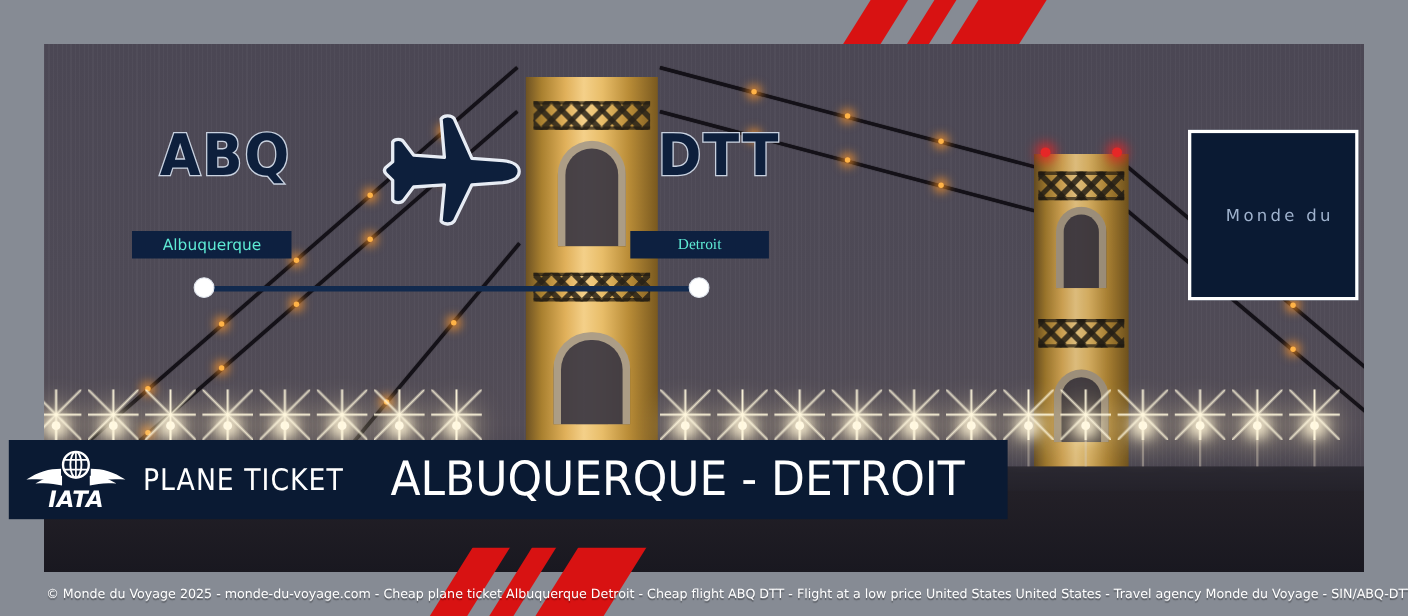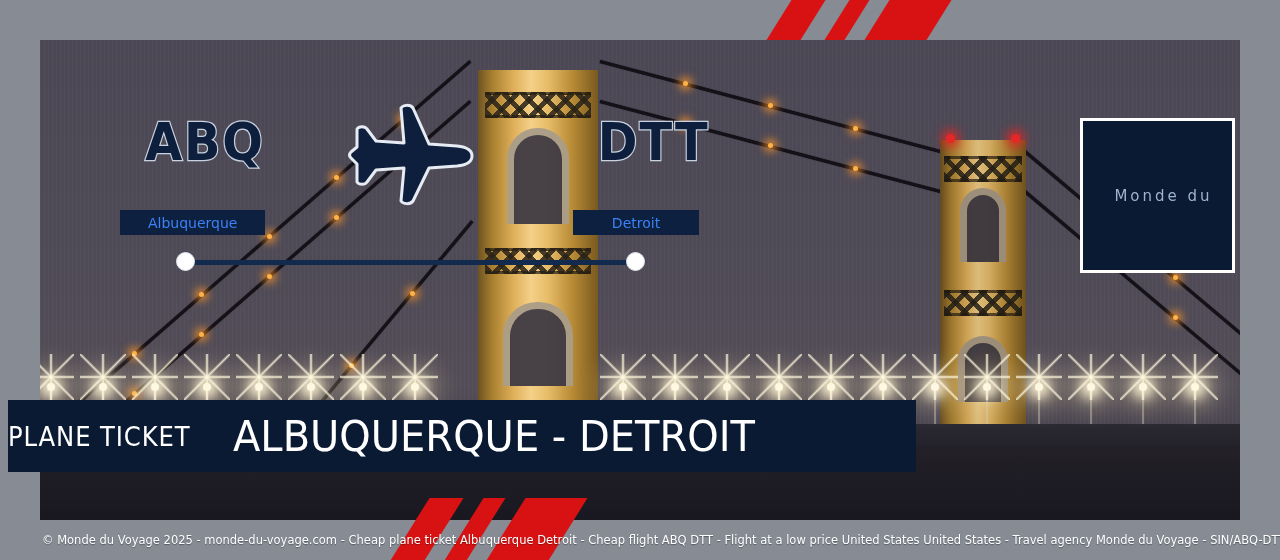--- a/index.html
+++ b/index.html
@@ -147,27 +147,27 @@
     transform:scaleX(.92);
   }
   .code-from { left:100px; }
   .code-to   { left:553px; }
 
   .plane-icon { position:absolute; left:305px; top:62px; width:130px; height:105px; }
 
   .city-badge {
     position:absolute; top:170px; height:25px;
     background:#0d2040;
-    color:#3b82f6; font-size:14px;
+    color:#5eead4; font-size:14px;
     display:flex; align-items:center; justify-content:center;
     padding:0 28px;
     font-family:"DejaVu Sans", sans-serif;
   }
   .city-from { left:80px; min-width:129px; }
-  .city-to   { left:533px; min-width:126px; }
+  .city-to   { left:533px; min-width:126px;font-family:Liberation Serif, serif; }
 
   .route-line {
     position:absolute; left:145px; top:220px; width:450px; height:5px;
     background:#122a4e;
   }
   .route-dot {
     position:absolute; top:212px; width:19px; height:19px; border-radius:50%;
     background:#ffffff; border:1px solid #dfe4ec;
   }
   .dot-from { left:136px; }
@@ -361,20 +361,34 @@
   <div class="route-line"></div>
   <div class="route-dot dot-from"></div>
   <div class="route-dot dot-to"></div>
 
   <div class="logo-box">
     <div class="logo-line1">Monde du</div>
   </div>
 </div>
 
 <div class="ticket-bar">
+  <div class="iata">
+    <svg viewBox="0 0 120 62" width="108" height="56" aria-hidden="true">
+      <g fill="#ffffff">
+        <circle cx="60" cy="16" r="13" fill="none" stroke="#ffffff" stroke-width="2.4"></circle>
+        <ellipse cx="60" cy="16" rx="5.6" ry="13" fill="none" stroke="#ffffff" stroke-width="1.9"></ellipse>
+        <path d="M47.3 11 H72.7 M47.3 21 H72.7 M60 3 V29" stroke="#ffffff" stroke-width="1.7" fill="none"></path>
+        <path d="M45 20 C33 20 22 23 10 31 C24 30 34 31 45 33 Z"></path>
+        <path d="M46 27 C36 27 28 29 19 35 C30 34 38 35 46 37 Z"></path>
+        <path d="M75 20 C87 20 98 23 110 31 C96 30 86 31 75 33 Z"></path>
+        <path d="M74 27 C84 27 92 29 101 35 C90 34 82 35 74 37 Z"></path>
+      </g>
+      <text x="60" y="59" text-anchor="middle" font-family="DejaVu Sans, sans-serif" font-size="23" font-weight="bold" font-style="italic" fill="#ffffff">IATA</text>
+    </svg>
+  </div>
   <div class="ticket-label">PLANE TICKET</div>
   <div class="ticket-route">ALBUQUERQUE - DETROIT</div>
 </div>
 
 <div class="stripe-band stripe-bottom">
   <div class="stripe s1"></div>
   <div class="stripe s2"></div>
   <div class="stripe s3"></div>
 </div>
 

